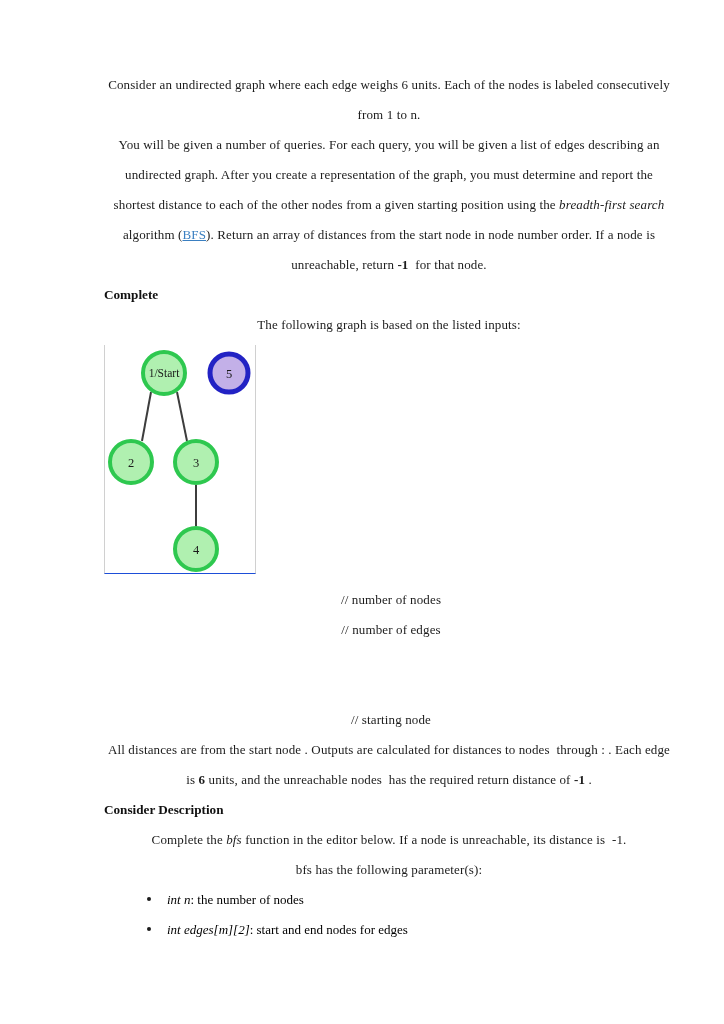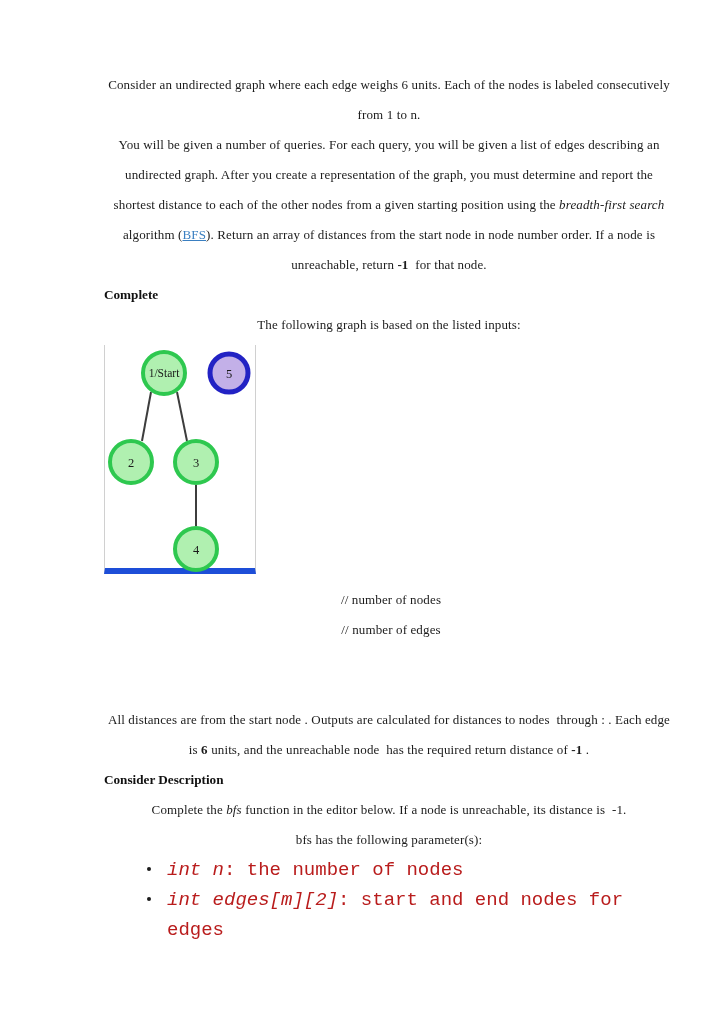--- a/index.html
+++ b/index.html
@@ -56,40 +56,39 @@
   }
   
   .figure {
     position: absolute;
     left: 104px;
     top: 345px;
     width: 152px;
     height: 229px;
     border-left: 1px solid #d0d0d0;
     border-right: 1px solid #d0d0d0;
-    border-bottom: 6px solid #1d4ed8;
+    border-bottom: 1px solid #1d4ed8;
     box-sizing: border-box;
     background: #ffffff;
     text-align: center;
   }
   .figure svg { display: block; }
   .node-label {
     font-family: "Liberation Serif", "DejaVu Serif", serif;
     font-size: 12.5px;
     fill: #1a1a1a;
   }
   .node-label.small { font-size: 11.5px; }
   
   .bullet-row {
     position: relative;
-    font-size: 19px;
+    font-size: 13px;
     line-height: 30px;
     padding-left: 63px;
-    color: #b91c1c;
-    font-family: Liberation Mono, monospace;
+    color: #000000;
   }
   .bullet-dot {
     position: absolute;
     left: 43px;
     top: 12px;
     width: 4px;
     height: 4px;
     background: #1a1a1a;
     border-radius: 50%;
   }
@@ -138,22 +137,23 @@
 
   <div class="content" style="top: 585px;">
 
     <p class="body-line para" style="padding-left:4px;">// number of nodes</p>
 
     <p class="body-line para" style="padding-left:4px;font-family:Liberation Serif, serif;">// number of edges</p>
 
     <div class="gap-line"></div>
     <div class="gap-line"></div>
 
+    <p class="body-line para" style="padding-left:4px;">// starting node</p>
 
-    <p class="body-line para"><span>All distances are from the start node . Outputs are calculated for distances to nodes  through : . Each edge is </span><span class="bold">6</span><span> units, and the unreachable node  has the required return distance of </span><span class="bold">-1</span><span> .</span></p>
+    <p class="body-line para"><span>All distances are from the start node . Outputs are calculated for distances to nodes  through : . Each edge is </span><span class="bold">6</span><span> units, and the unreachable nodes  has the required return distance of </span><span class="bold">-1</span><span> .</span></p>
 
     <p class="heading">Consider Description</p>
 
     <p class="body-line para"><span>Complete the </span><span class="italic">bfs</span><span> function in the editor below. If a node is unreachable, its distance is  -1.</span></p>
 
     <p class="body-line para">bfs has the following parameter(s):</p>
 
     <div class="bullet-row">
       <span class="bullet-dot"></span><span class="italic">int n</span><span>: the number of nodes</span>
     </div>

